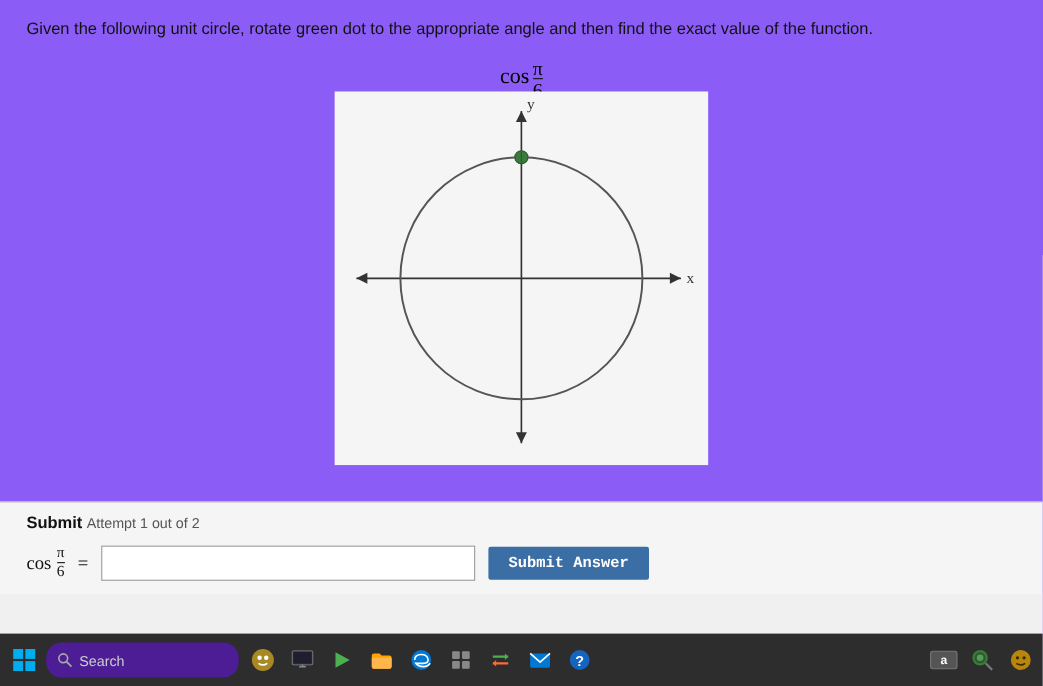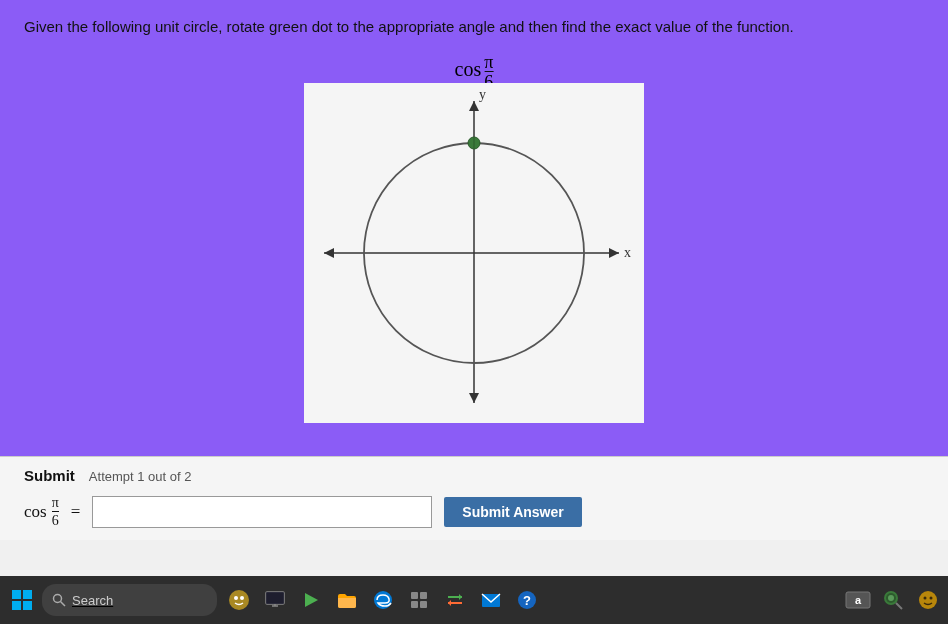--- a/index.html
+++ b/index.html
@@ -48,21 +48,20 @@
       font-size: 15px;
       font-weight: bold;
       color: #111;
       display: inline;
     }
 
     .attempt-label {
       font-family: Arial, sans-serif;
       font-size: 13px;
       color: #555;
-      margin-left: 10px;
     }
 
     .answer-input-row {
       display: flex;
       align-items: center;
       margin-top: 10px;
       gap: 12px;
     }
 
     .cos-pi-label {
@@ -87,21 +86,21 @@
       padding: 4px 8px;
       outline: none;
     }
 
     .submit-btn {
       background: #3a6ea5;
       color: #fff;
       border: none;
       padding: 7px 18px;
       font-size: 14px;
-      font-family: Liberation Sans, sans-serif;
+      font-family: Liberation Mono, monospace;
       cursor: pointer;
       border-radius: 2px;
       font-weight: bold;
     }
 
     
     .taskbar {
       position: absolute;
       bottom: 0;
       width: 100%;
@@ -123,28 +122,27 @@
     }
 
     .windows-icon {
       width: 22px;
       height: 22px;
     }
 
     .search-bar {
       display: flex;
       align-items: center;
-      background: #404040;
+      background: #4c1d95;
       border-radius: 14px;
       height: 32px;
       padding: 0 10px;
       gap: 6px;
       width: 175px;
       cursor: pointer;
-      text-decoration: underline;
     }
 
     .search-bar-text {
       color: #ccc;
       font-size: 13px;
       font-family: Arial, sans-serif;
     }
 
     .taskbar-icons {
       display: flex;

